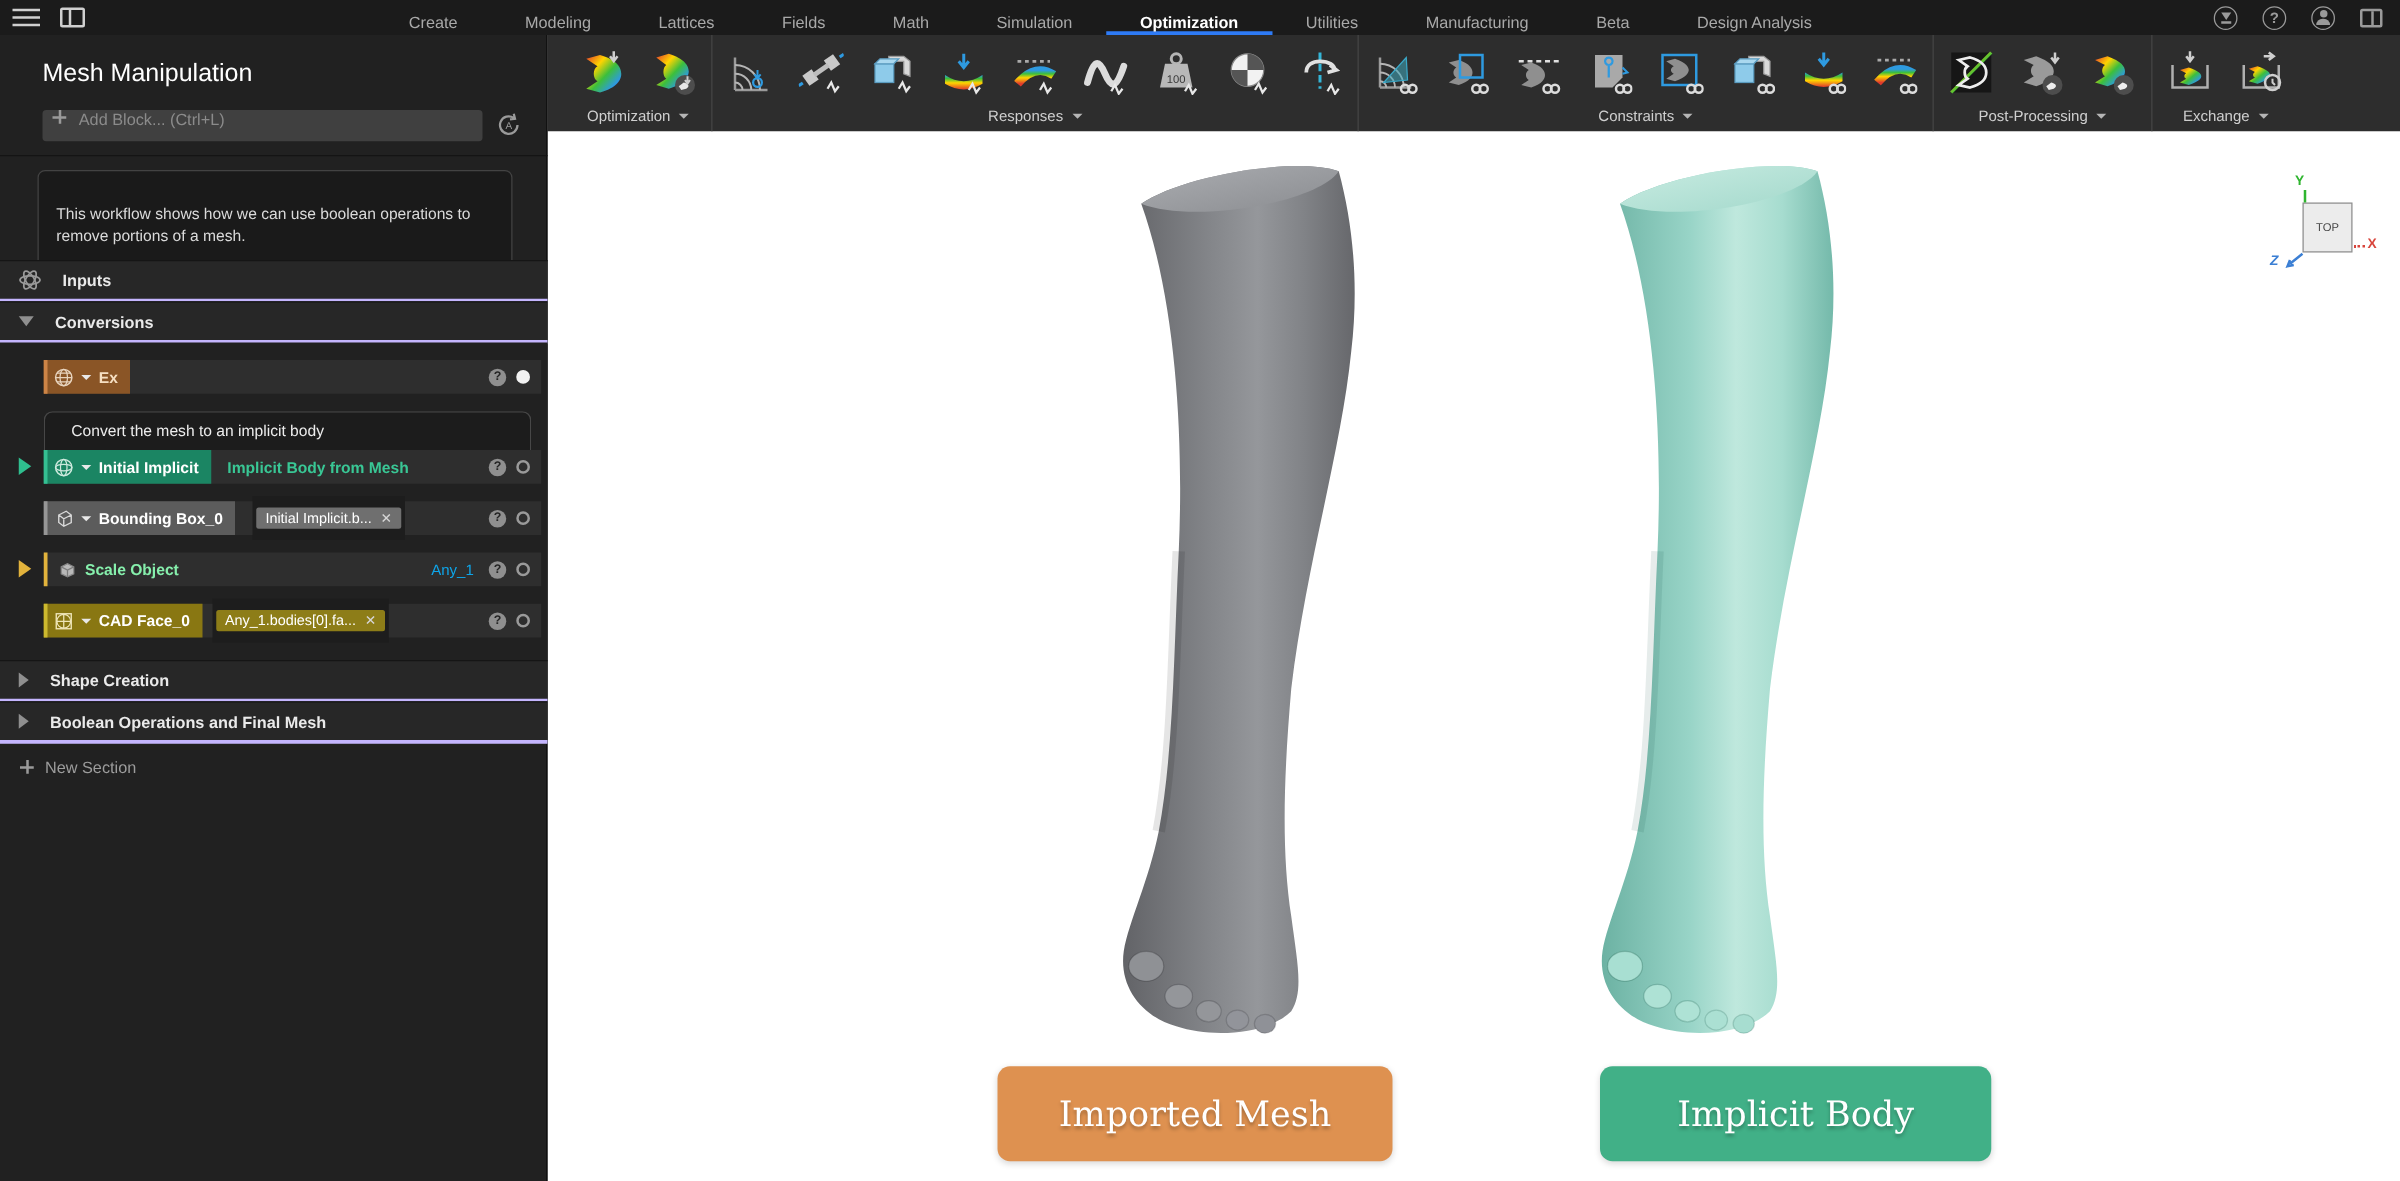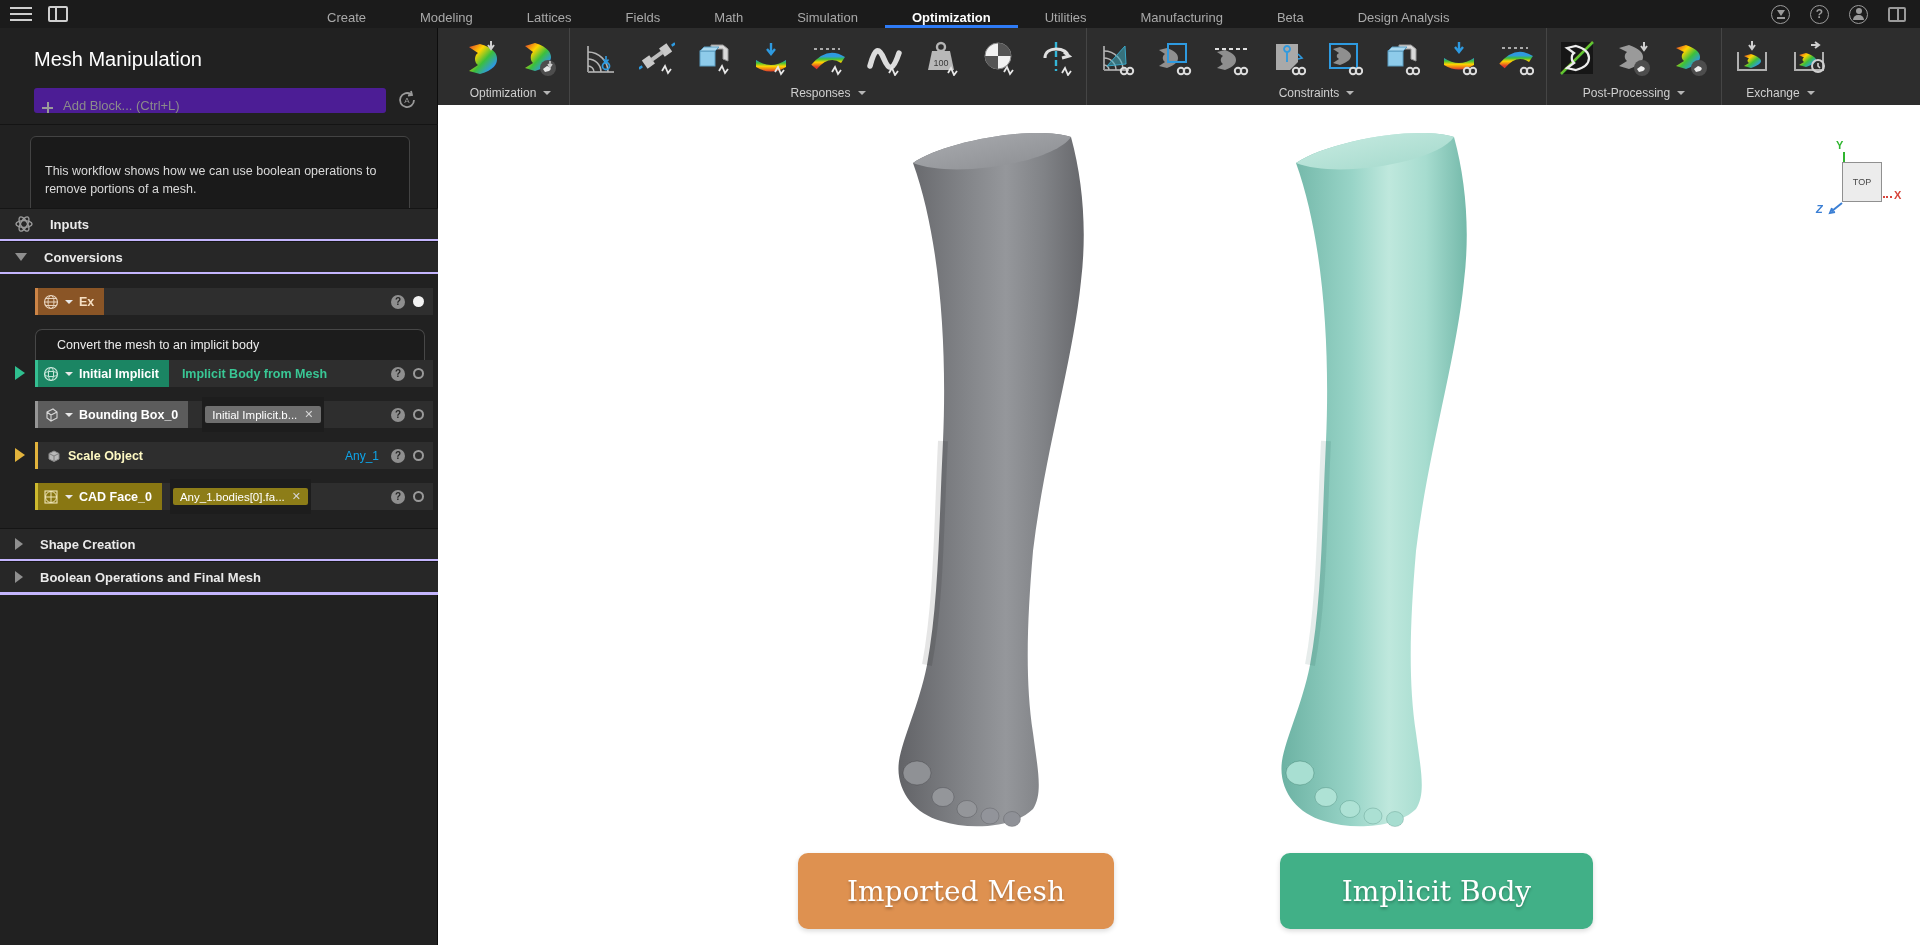--- a/index.html
+++ b/index.html
@@ -40,22 +40,22 @@
             border-radius:3px; cursor:pointer; }
   .tb-label { height:20px; display:flex; align-items:center; justify-content:center; gap:7px;
               color:#cfcfcf; font-size:12px; cursor:pointer; }
   .caret { width:0; height:0; border-left:4px solid transparent; border-right:4px solid transparent;
            border-top:4px solid #b5b5b5; }
 
   
   #sidebar { position:absolute; left:0; top:28px; width:438px; height:917px;
              background:#212121; z-index:25; border-right:1px solid #0d0d0d; color:#e6e6e6; }
   #sb-title { padding:20px 0 0 34px; font-size:20px; color:#fff; }
-  #addblock { position:absolute; left:34px; top:60px; width:352px; height:25px; background:#4c1d95;
-              border-radius:3px; display:flex; align-items:flex-end; gap:10px; padding:0 8px;
+  #addblock { position:absolute; left:34px; top:60px; width:352px; height:25px; background:#404040;
+              border-radius:3px; display:flex; align-items:flex-start; gap:10px; padding:0 8px;
               color:#8b8b8b; font-size:13px; cursor:text; }
   .plus { position:relative; width:11px; height:11px; }
   .plus:before { content:""; position:absolute; left:5px; top:0; width:1.8px; height:11px; background:#9a9a9a;}
   .plus:after  { content:""; position:absolute; left:0; top:5px; width:11px; height:1.8px; background:#9a9a9a;}
   #refresh { position:absolute; left:396px; top:61px; width:22px; height:22px; cursor:pointer;}
   #sb-head-divider { position:absolute; left:0; top:96px; width:438px; height:1px; background:#141414; }
   #notebox { position:absolute; left:30px; top:108px; width:380px; border:1px solid #434343;
              background:#1a1a1a; border-radius:6px; padding:26px 14px; font-size:12.5px;
              line-height:1.4; color:#dadada; }
   #sections { position:absolute; left:0; top:180px; width:438px; }
@@ -489,21 +489,21 @@
         </div>
       </div>
 
       <div class="blk-row" style="margin-bottom:14px;border-left:3px solid #e2b33c">
         <span class="play" style="border-left:10px solid #e2b33c;left:-23px"></span>
         <div class="chip" style="padding-left:8px">
           <svg width="16" height="16" viewBox="0 0 16 16">
               <path d="M3 5.5 L8 3 L13 5.5 L13 11 L8 13.5 L3 11 Z" fill="#b9b9b9" stroke="#8a8a8a"></path>
               <path d="M3 5.5 L8 8 L13 5.5 M8 8 V13.5" fill="none" stroke="#7d7d7d"></path>
             </svg>
-          <span class="t" style="color:#fef9c3">Scale Object</span>
+          <span class="t" style="color:#86efac">Scale Object</span>
         </div>
         <div class="row-right">
           <span style="font-size:12px;color:#0ea5e9;margin-right:4px">Any_1</span>
           <div class="help">?</div>
           <div class="stat-off"></div>
         </div>
       </div>
 
       <div class="blk-row" style="margin-bottom:2px">
         <div class="chip" style="background:#897712;border-left:3px solid #cdb92e">
@@ -530,20 +530,24 @@
 
     <div class="sec-row">
       <span class="tri-r"></span>
       <span class="lbl">Shape Creation</span>
     </div>
     <div class="sec-row">
       <span class="tri-r"></span>
       <span class="lbl">Boolean Operations and Final Mesh</span>
     </div>
 
+    <div id="newsection">
+      <span class="plus"></span>
+      <span>New Section</span>
+    </div>
   </div>
 </div>
 
 <div id="canvas">
 
   <svg class="leg" style="left:437px;top:16px" width="240" height="714" viewBox="0 0 240 714">
     <defs>
       <linearGradient id="legg" x1="0" y1="0" x2="1" y2="0">
         <stop offset="0" stop-color="#626367"></stop>
           <stop offset="0.38" stop-color="#84868a"></stop>

